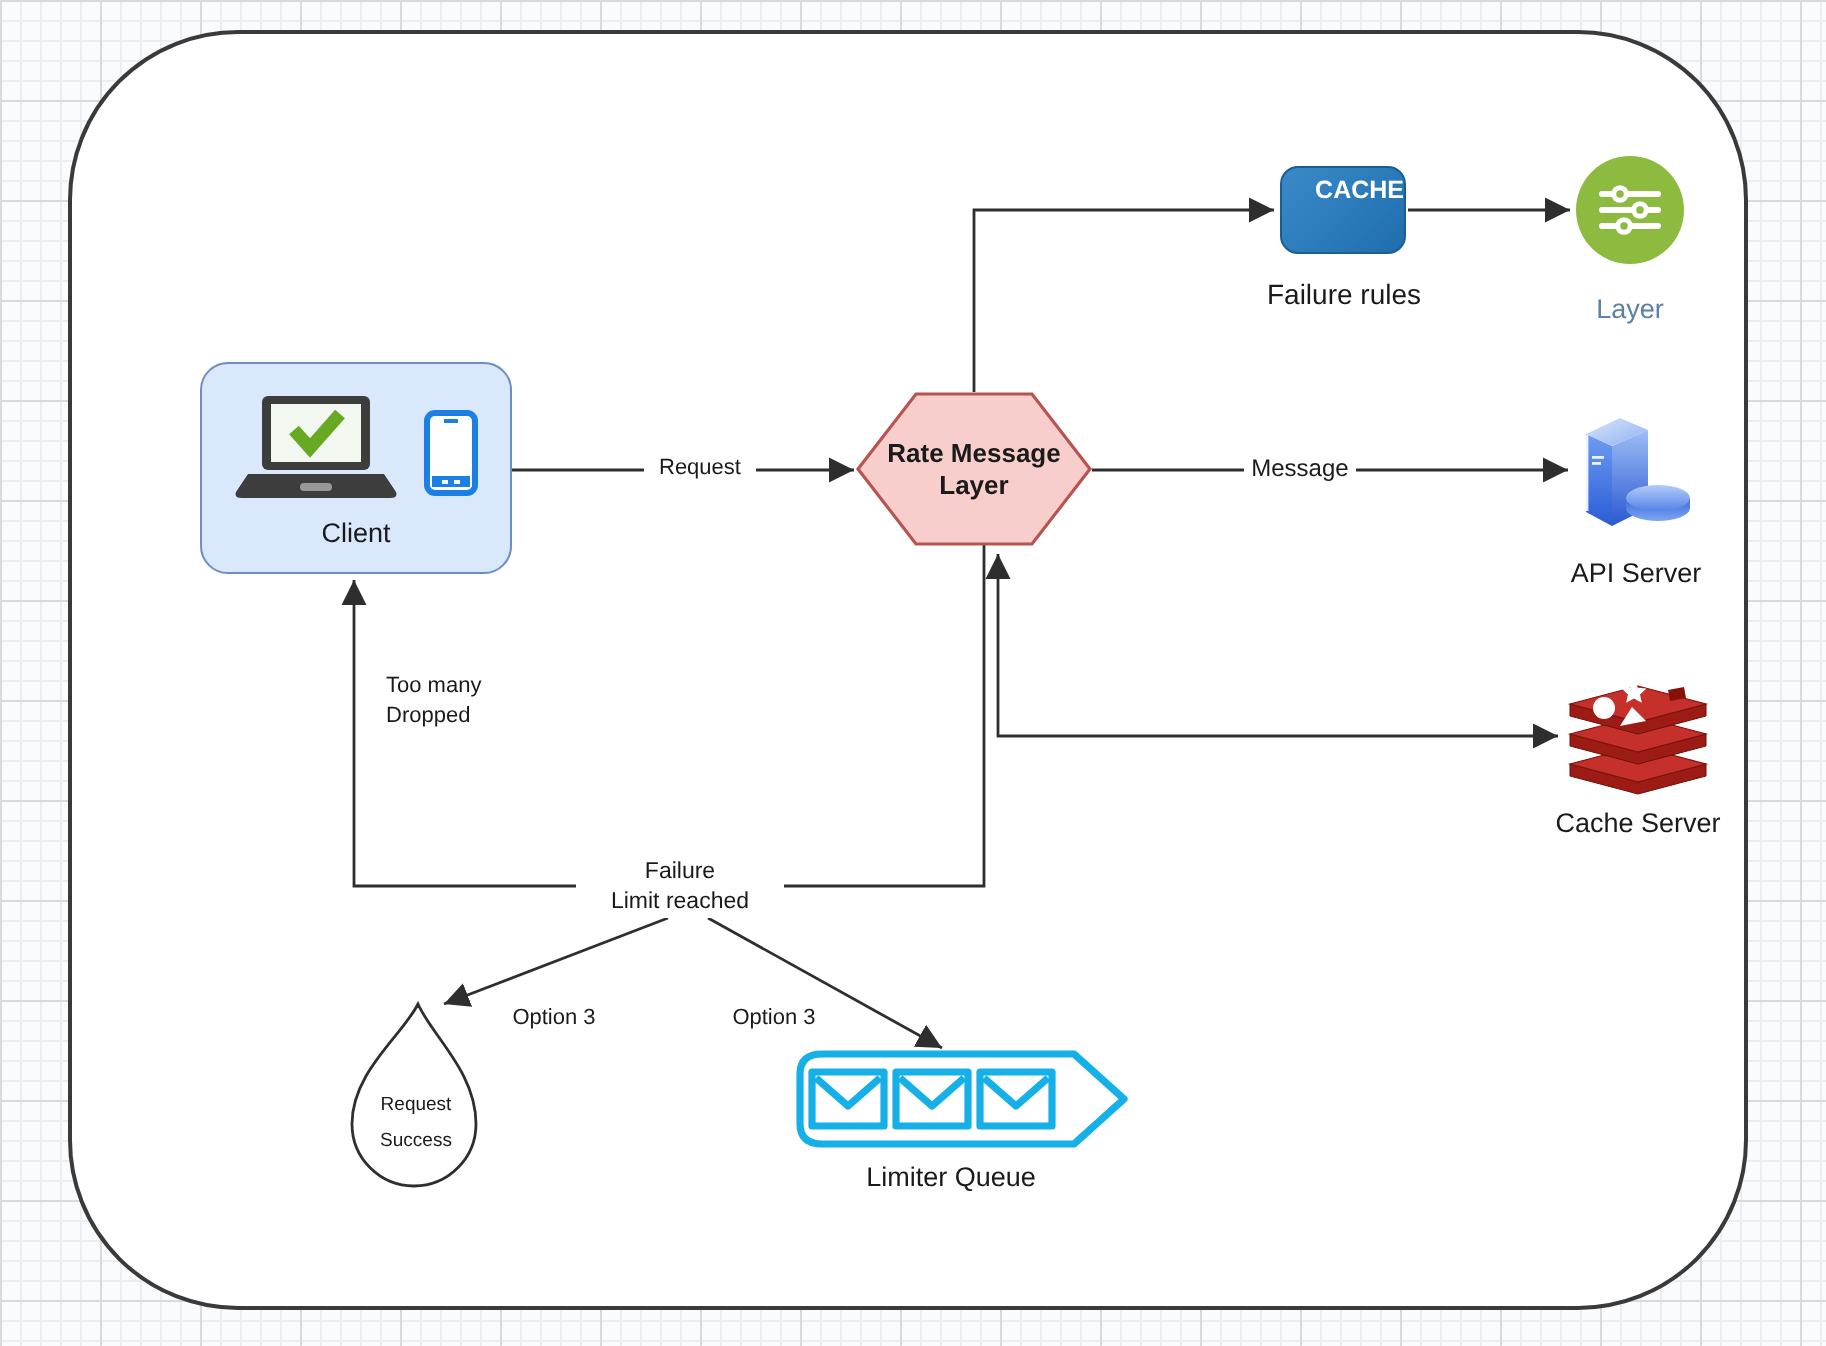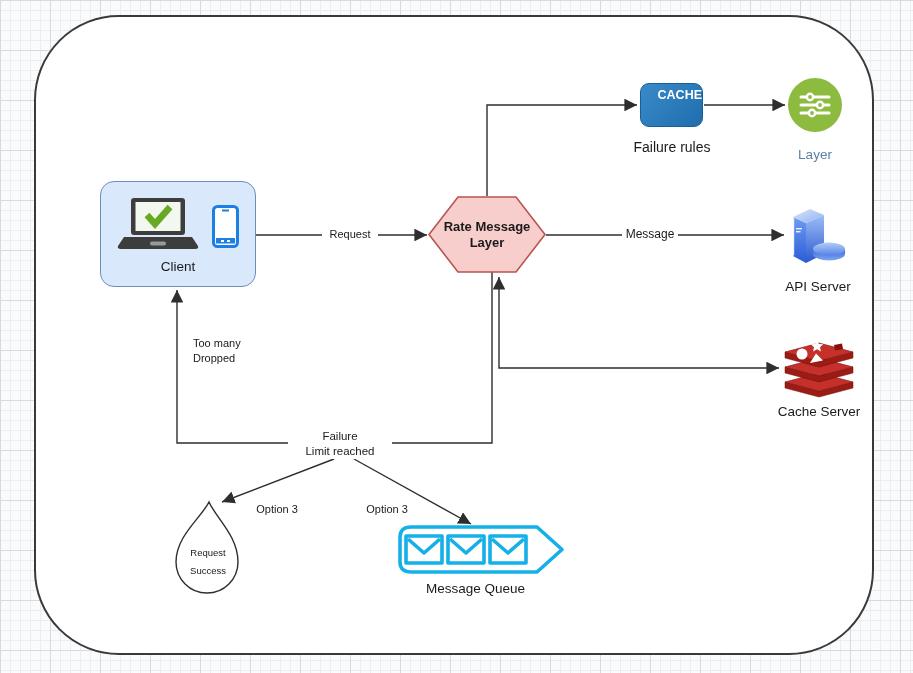--- a/index.html
+++ b/index.html
@@ -211,21 +211,21 @@
     </g>
     <g>
       <rect class="mq-stroke" x="52" y="12" width="36" height="27"></rect>
       <polyline class="mq-flap" points="54,15 70,29 86,15"></polyline>
     </g>
     <g>
       <rect class="mq-stroke" x="94" y="12" width="36" height="27"></rect>
       <polyline class="mq-flap" points="96,15 112,29 128,15"></polyline>
     </g>
   </svg>
-  <div class="caption" style="left:418px; top:581px; width:115px; font-size:13.5px;">Message Queue</div>
+  <div class="caption" style="left:418px; top:581px; width:115px; font-size:13.5px;">Limiter Queue</div>
 
   <svg class="abs" style="left:171px; top:500px;" width="74" height="96" viewBox="0 0 74 96">
     <path class="drop-shape" d="M38,2 C30,18 5,36 5,62 A31,31 0 1 0 67,62 C67,36 45,18 38,2 Z"></path>
   </svg>
   <div id="drop-label">
     <div>Request</div>
     <div>Success</div>
   </div>
 
   <div class="edge-label lbl-11" style="left:322px; top:228px; width:56px;">Request</div>

